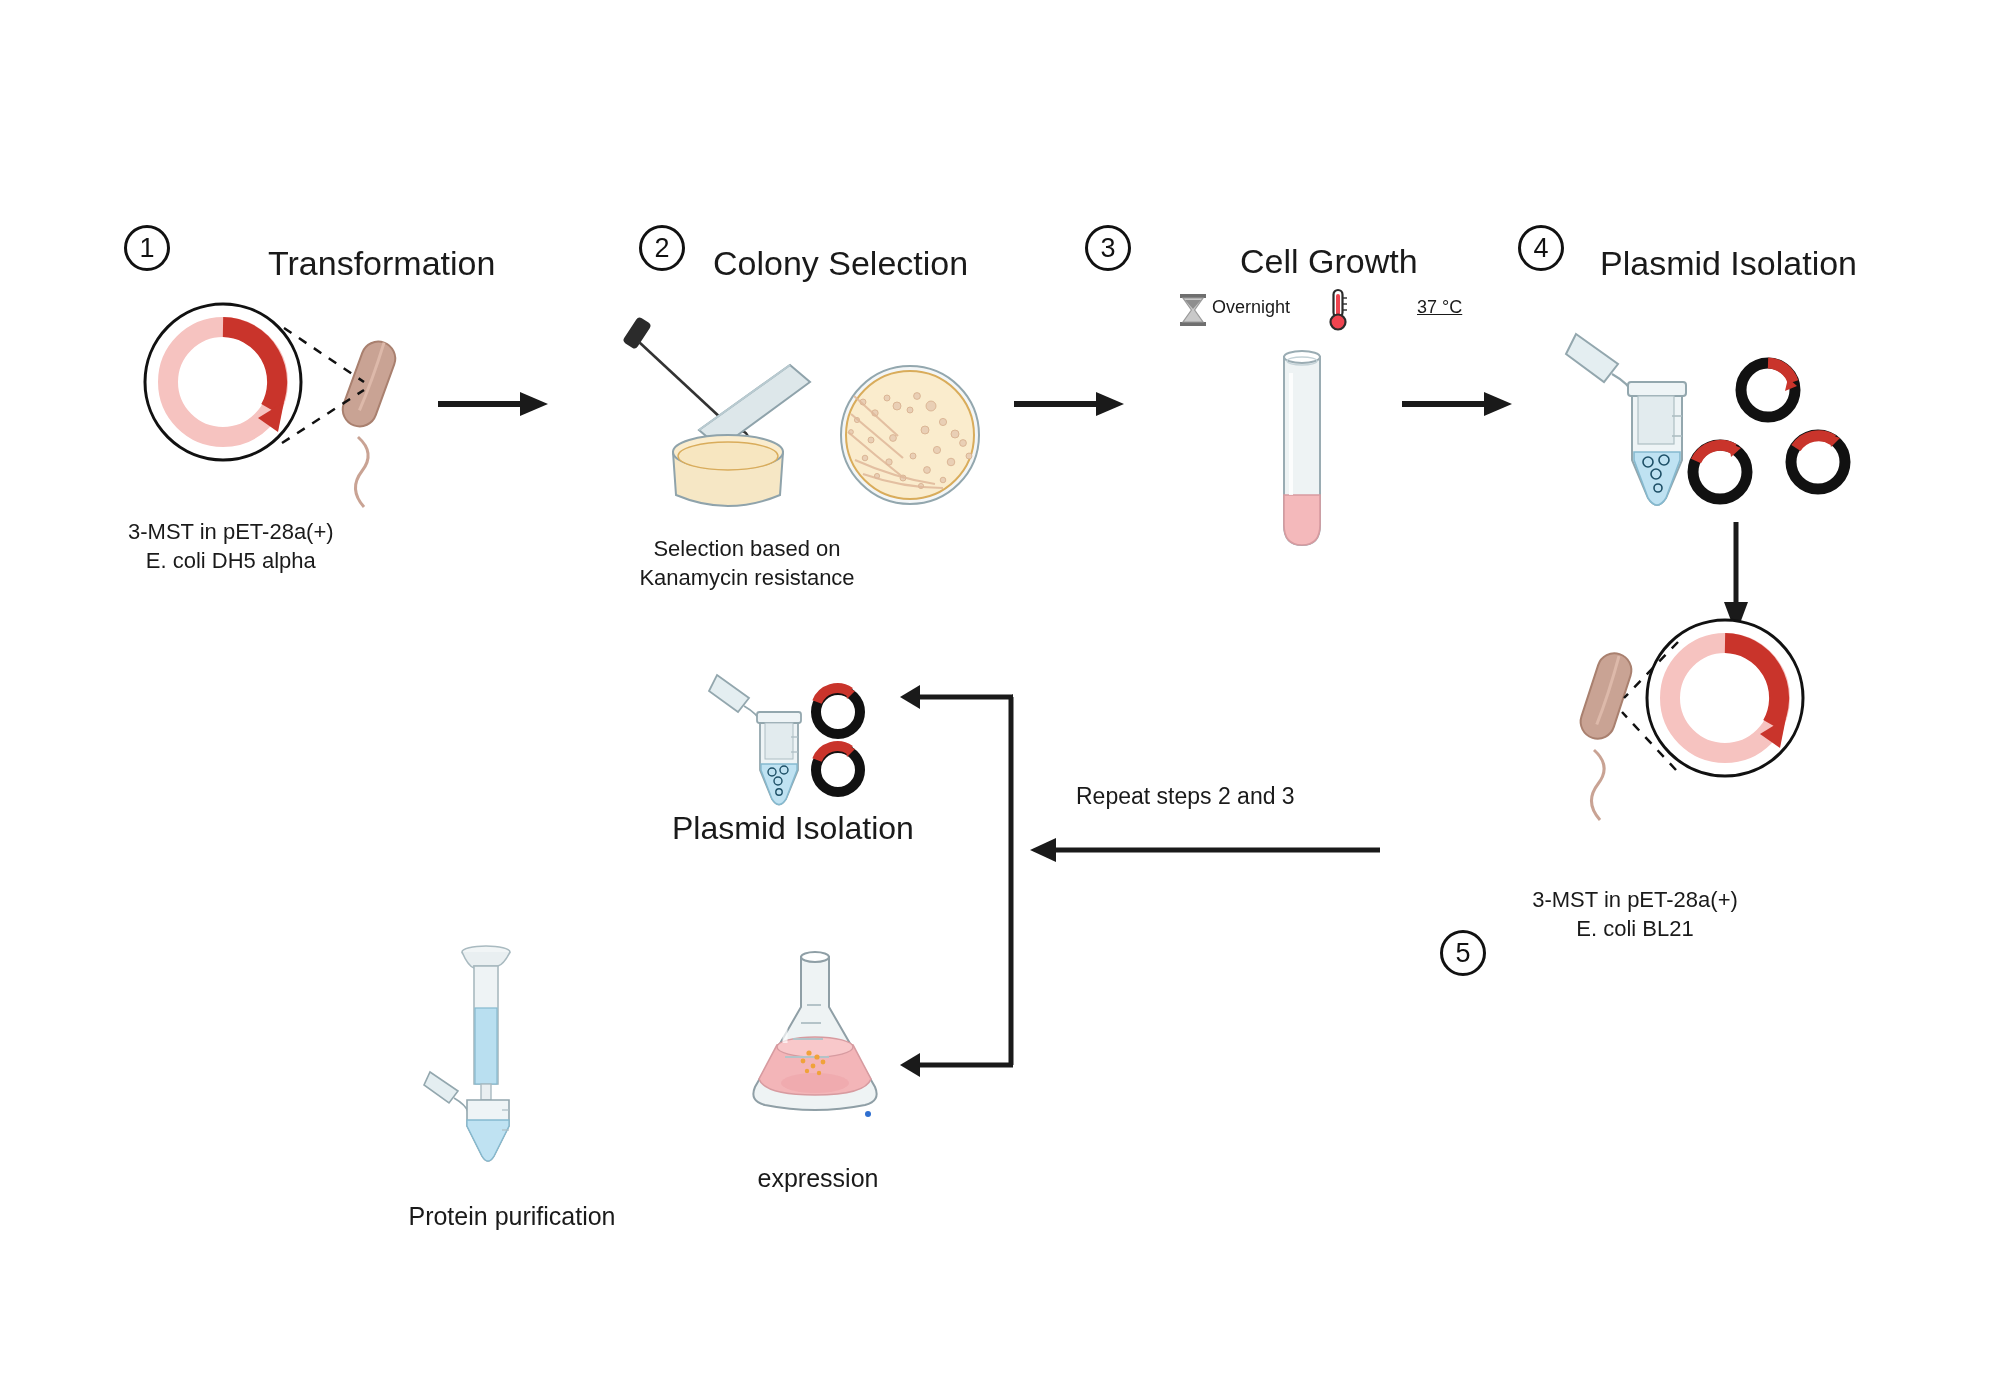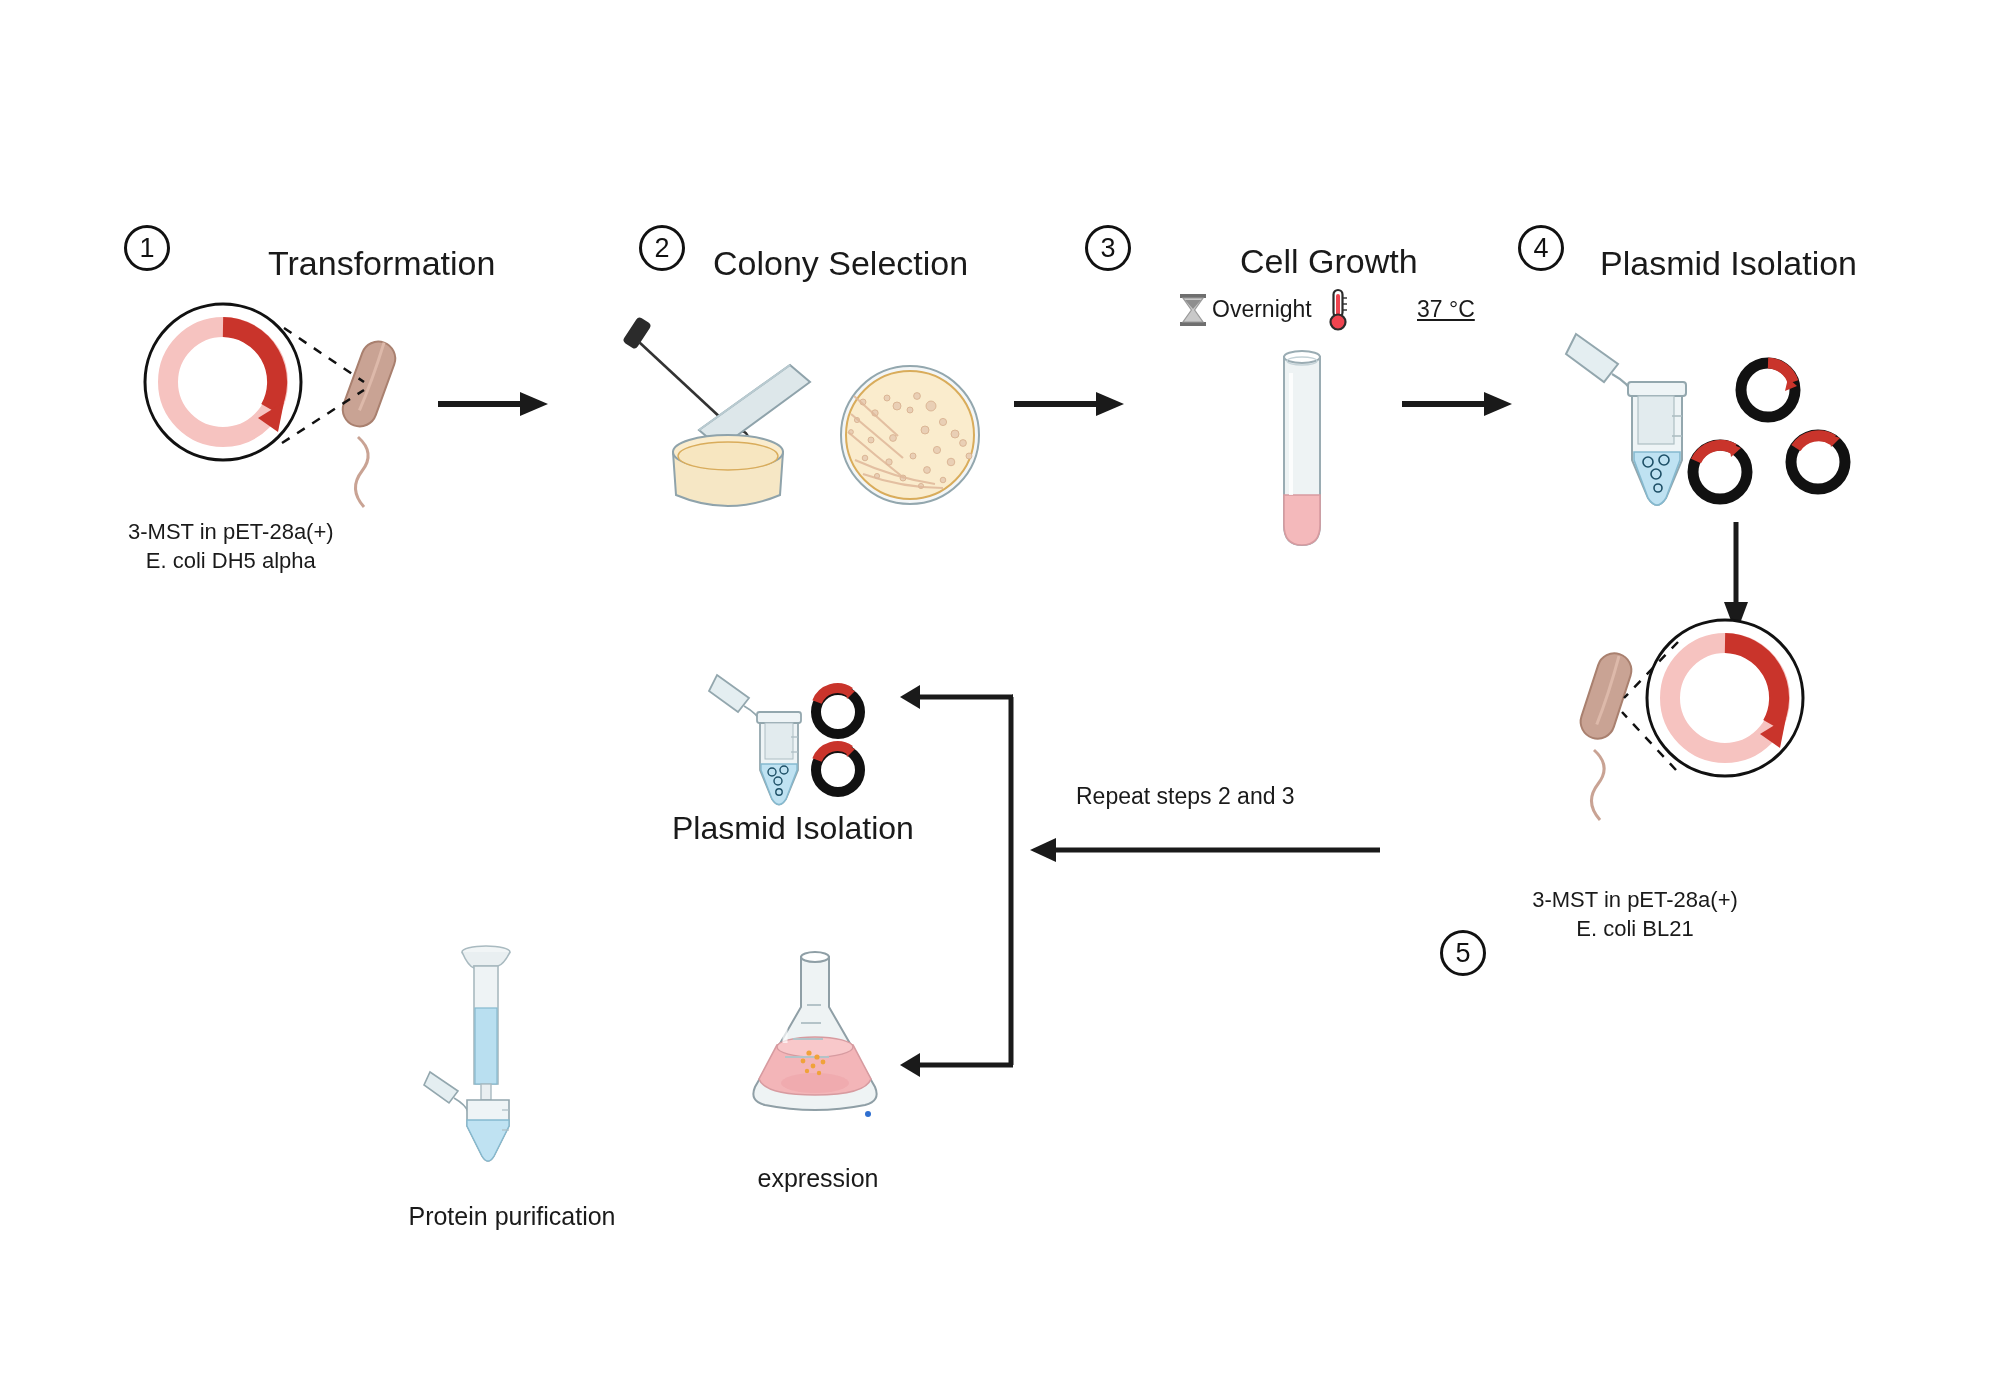--- a/index.html
+++ b/index.html
@@ -9,21 +9,21 @@
   .abs{position:absolute;}
 
   
   .step-badge{
     width:46px;height:46px;border:3.5px solid #111;border-radius:50%;
     display:flex;align-items:center;justify-content:center;
     font-size:27px;line-height:1;color:#111;box-sizing:border-box;
   }
   .step-title{font-size:34px;color:#1a1a1a;white-space:nowrap;line-height:1;margin-top:16px;}
   .caption{font-size:22px;color:#1a1a1a;text-align:center;line-height:1.32;white-space:nowrap;}
-  .sublabel{font-size:23px;color:#1a1a1a;white-space:nowrap;line-height:1;}
+  .sublabel{font-size:18px;color:#1a1a1a;white-space:nowrap;line-height:1;}
   .midtitle{font-size:32px;color:#1a1a1a;white-space:nowrap;line-height:1;}
   .repeat-label{font-size:23px;color:#1a1a1a;white-space:nowrap;line-height:1;}
   .bottom-cap{font-size:25px;color:#1a1a1a;text-align:center;line-height:1.35;}
   svg{display:block;overflow:visible;}
 </style>
 </head>
 <body>
 
 <div class="canvas">
 
@@ -114,20 +114,24 @@
       <g stroke="#dfb89a" stroke-width="2.2" fill="none" opacity="0.85">
         <path d="M229 86 q22 20 44 40"></path>
         <path d="M226 104 q26 22 52 44"></path>
         <path d="M223 122 q28 24 56 46"></path>
         <path d="M230 150 q40 18 80 24"></path>
         <path d="M238 164 q40 14 80 14"></path>
       </g>
     </g>
   </svg>
 
+  <div class="abs caption" style="left:747px;top:534px;text-align:center;transform:translateX(-50%);">
+    <div>Selection based on</div>
+    <div>Kanamycin resistance</div>
+  </div>
 
   <svg class="abs" style="left:1012px;top:388px;" width="120" height="32" viewBox="0 0 120 32">
     <line x1="2" y1="16" x2="88" y2="16" stroke="#1a1a1a" stroke-width="6"></line>
     <path d="M84 4 L112 16 L84 28 Z" fill="#1a1a1a"></path>
   </svg>
 
   <div class="abs step-badge" style="left:1085px;top:225px;">3</div>
   <div class="abs step-title" style="left:1240px;top:228px;">Cell Growth</div>
 
   <svg class="abs" style="left:1176px;top:292px;" width="34" height="36" viewBox="0 0 34 36">

